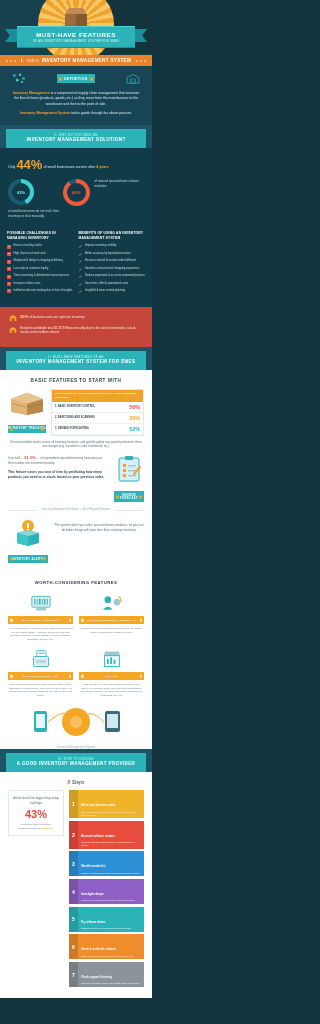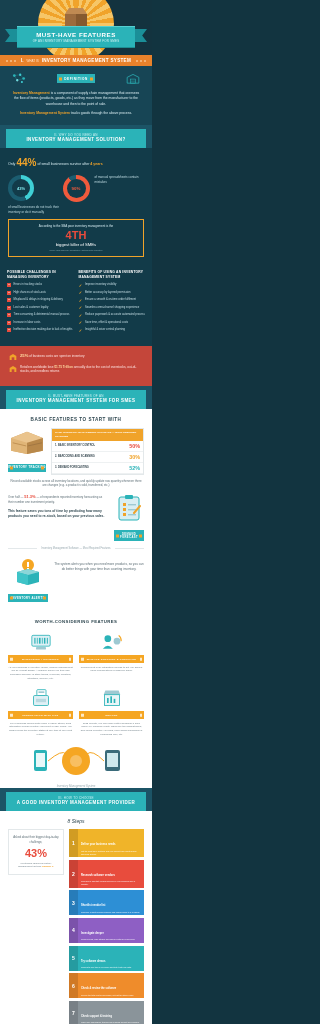--- a/index.html
+++ b/index.html
@@ -58,21 +58,21 @@
   
   .sec-teal { background:#2bb3b8; margin:0; padding:4px 8px 5px; text-align:center; position:relative; }
   .sec-teal .rn { font-size:3px; color:#cdf3f4; letter-spacing:.3px; }
   .sec-teal .tt { font-size:4.5px; font-weight:bold; color:#ffffff; letter-spacing:.4px; line-height:1.35; }
   .teal-band { background:#1c5466; padding:4px 0 0; }
   .teal-wrap { background:#2bb3b8; margin:0 6px; }
 
   
   .stats { background:#123b49; padding:9px 8px 10px; position:relative; }
   .stat-line { font-size:3.6px; color:#cfe6ec; }
-  .stat-line .big { font-size:10px; font-weight:bold; color:#f0a32a; vertical-align:-1px; }
+  .stat-line .big { font-size:13px; font-weight:bold; color:#f0a32a; vertical-align:-1px; }
   .stat-line .acc { color:#f0a32a; font-weight:bold; }
   .donut-row { display:flex; align-items:flex-start; gap:5px; margin-top:7px; }
   .donut { border-radius:50%; display:flex; align-items:center; justify-content:center;
      flex:0 0 auto; position:relative; }
   .donut .hole { background:#123b49; border-radius:50%; display:flex;
      align-items:center; justify-content:center; }
   .donut .val { font-size:4.4px; font-weight:bold; }
   .d43 { width:26px; height:26px; background:conic-gradient(#3fd0d6 0 154.8deg,#1b5d70 154.8deg 360deg); }
   .d43 .hole { width:18px; height:18px; } .d43 .val { color:#7fe3e7; font-size:4px; }
   .d90 { width:27px; height:27px; background:conic-gradient(#f05a3c 0 324deg,#1b5d70 324deg 360deg); }
@@ -267,26 +267,20 @@
       </div>
       <div class="donut d90">
         <div class="hole">
             <span class="val">90%</span>
           </div>
       </div>
       <div class="donut-cap" style="flex:1">of manual spreadsheets contain mistakes</div>
     </div>
     <div class="donut-cap" style="margin-top:3px;width:62px;">of small businesses do not track their inventory or do it manually</div>
 
-    <div class="sba">
-      <div class="t">According to the SBA poor inventory management is the</div>
-      <div class="fourth">4TH</div>
-      <div class="b">biggest killer of SMEs</div>
-      <div class="src">Source: Small Business Administration / National Retail Federation</div>
-    </div>
   </div>
 
   <div class="lists">
     <div class="lcol">
       <div class="lhead c">POSSIBLE CHALLENGES IN MANAGING INVENTORY</div>
       <div id="challenges-list">
           <div class="li">
             <span class="bx red">–</span>
             <span class="tx">Errors in tracking stocks</span>
           </div>

